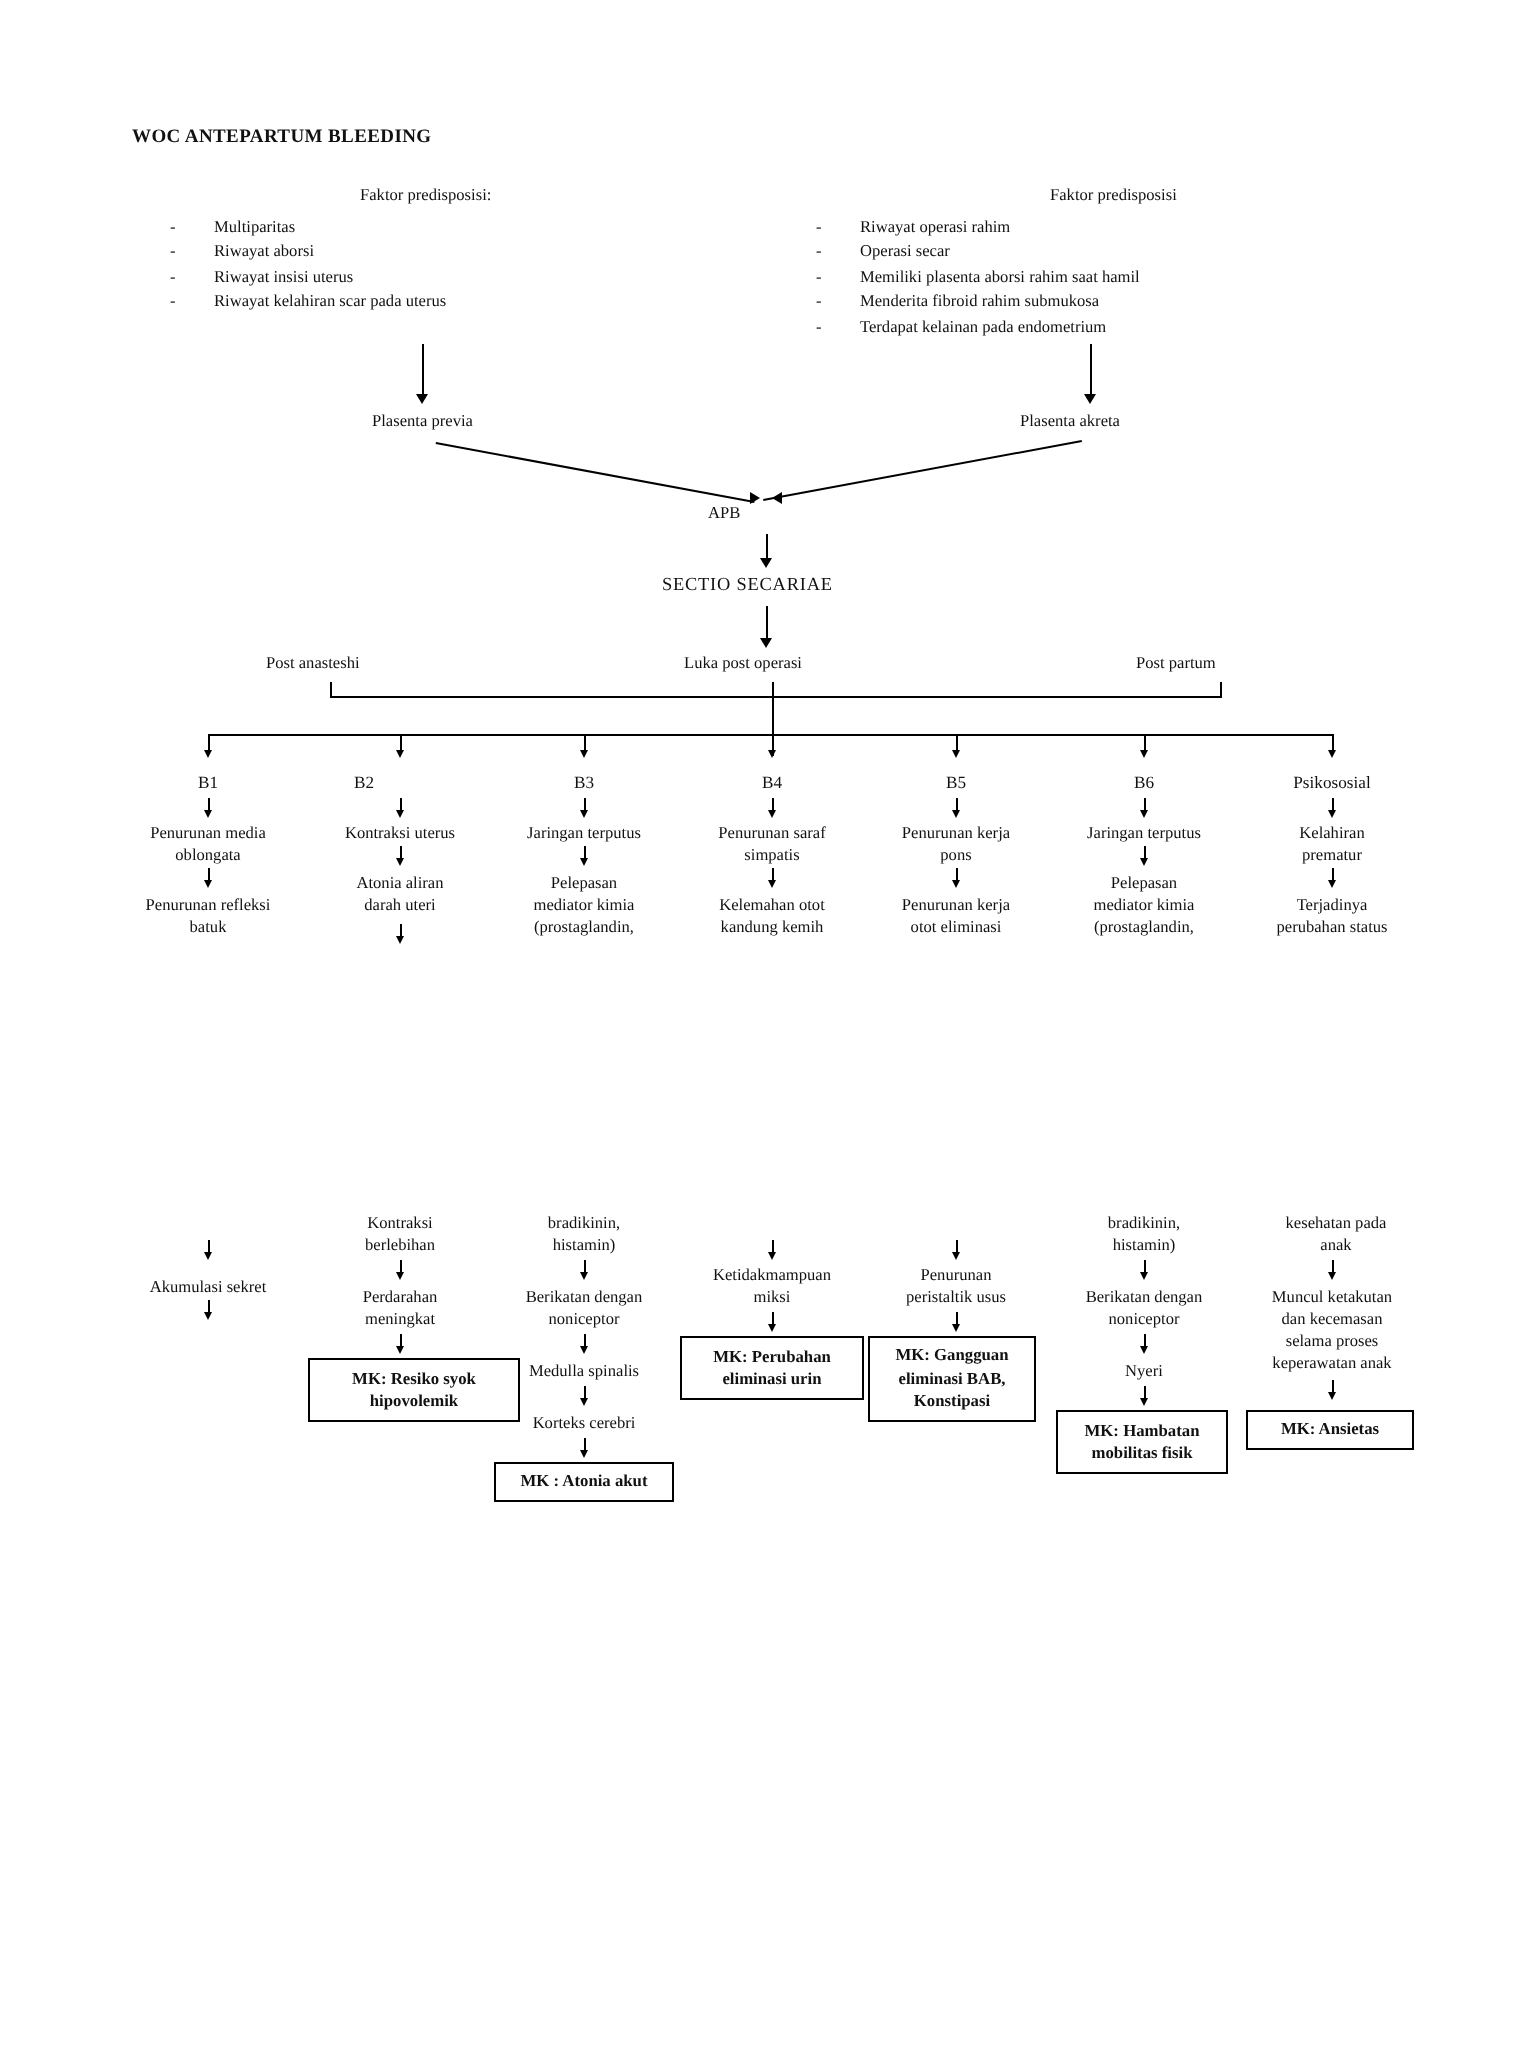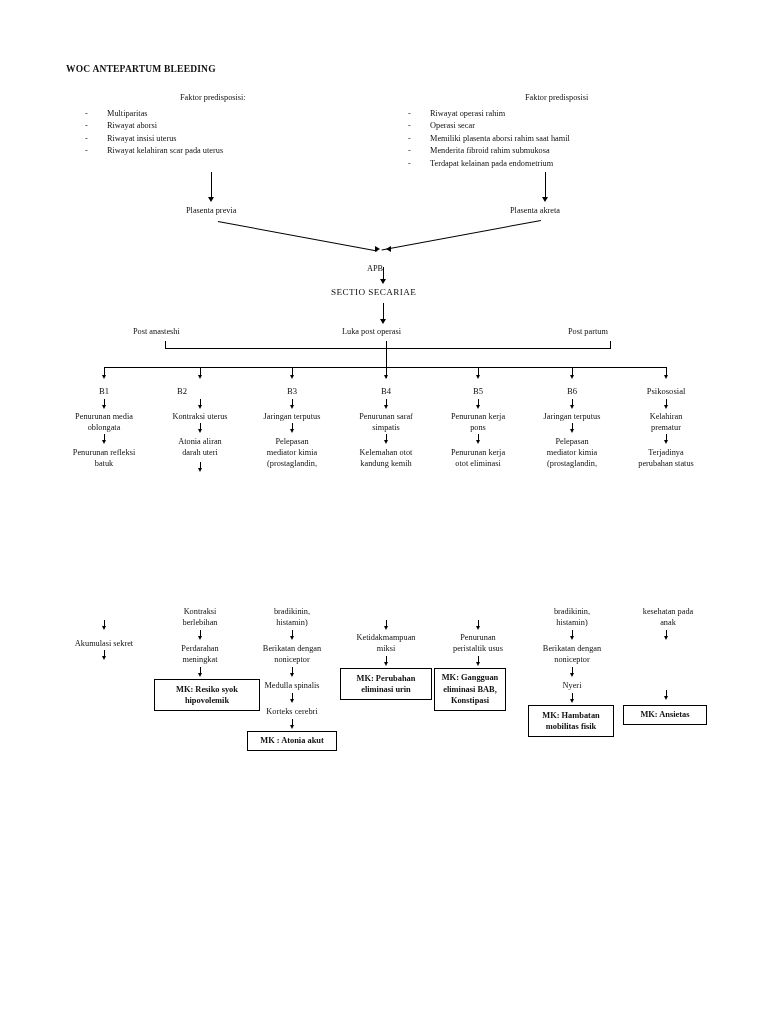--- a/index.html
+++ b/index.html
@@ -170,21 +170,21 @@
 
   <div class="abs heading-c" style="left:186px; top:206px;">Plasenta previa</div>
   <div class="abs heading-c" style="left:510px; top:206px;">Plasenta akreta</div>
 
   <div class="abs diag" style="left:218px; top:221px; width:162px; transform: rotate(10.5deg);"></div>
   <div class="abs ah-right" style="left:375px; top:246px;"></div>
 
   <div class="abs diag" style="left:541px; top:221px; width:162px; transform: rotate(169.5deg);"></div>
   <div class="abs ah-left" style="left:386px; top:246px;"></div>
 
-  <div class="abs heading-c" style="left:367px; top:252px;margin-top:12px;">APB</div>
+  <div class="abs heading-c" style="left:354px; top:252px;">APB</div>
 
   <div class="abs vline" style="left:383px; top:267px; height:14px;"></div>
   <div class="abs arrow-head" style="left:380px; top:279px;"></div>
 
   <div class="abs big" style="left:331px; top:287px;">SECTIO SECARIAE</div>
 
   <div class="abs vline" style="left:383px; top:303px; height:18px;"></div>
   <div class="abs arrow-head" style="left:380px; top:319px;"></div>
 
   <div class="abs heading-c" style="left:133px; top:327px;">Post anasteshi</div>
@@ -325,21 +325,21 @@
 miksi</div>
   <div class="abs vline" style="left:386px; top:656px; height:8px;"></div>
   <div class="abs arrow-head-sm" style="left:383.5px; top:662px;"></div>
   <div class="abs mkbox" style="left:340px; top:668px; width:92px; height:32px;">MK: Perubahan
 eliminasi urin</div>
 
   <div class="abs node" style="left:430px; top:632px; width:96px;">Penurunan
 peristaltik usus</div>
   <div class="abs vline" style="left:478px; top:656px; height:8px;"></div>
   <div class="abs arrow-head-sm" style="left:475.5px; top:662px;"></div>
-  <div class="abs mkbox" style="left:434px; top:668px; width:72px; height:43px;">MK: Gangguan
+  <div class="abs mkbox" style="left:434px; top:668px; width:84px; height:43px;">MK: Gangguan
 eliminasi BAB,
 Konstipasi</div>
 
   <div class="abs node" style="left:524px; top:606px; width:96px;">bradikinin,
 histamin)</div>
   <div class="abs vline" style="left:572px; top:630px; height:8px;"></div>
   <div class="abs arrow-head-sm" style="left:569.5px; top:636px;"></div>
   <div class="abs node" style="left:524px; top:643px; width:96px;">Berikatan dengan
 noniceptor</div>
   <div class="abs vline" style="left:572px; top:667px; height:8px;"></div>
@@ -347,17 +347,21 @@
   <div class="abs node" style="left:524px; top:680px; width:96px;">Nyeri</div>
   <div class="abs vline" style="left:572px; top:693px; height:8px;"></div>
   <div class="abs arrow-head-sm" style="left:569.5px; top:699px;"></div>
   <div class="abs mkbox" style="left:528px; top:705px; width:86px; height:32px;">MK: Hambatan
 mobilitas fisik</div>
 
   <div class="abs node" style="left:618px; top:606px; width:100px;">kesehatan pada
 anak</div>
   <div class="abs vline" style="left:666px; top:630px; height:8px;"></div>
   <div class="abs arrow-head-sm" style="left:663.5px; top:636px;"></div>
+  <div class="abs node" style="left:614px; top:643px; width:104px;">Muncul ketakutan
+dan kecemasan
+selama proses
+keperawatan anak</div>
   <div class="abs vline" style="left:666px; top:690px; height:8px;"></div>
   <div class="abs arrow-head-sm" style="left:663.5px; top:696px;"></div>
   <div class="abs mkbox" style="left:623px; top:705px; width:84px; height:20px;">MK: Ansietas</div>
 
 </div>
 
 </body></html>

